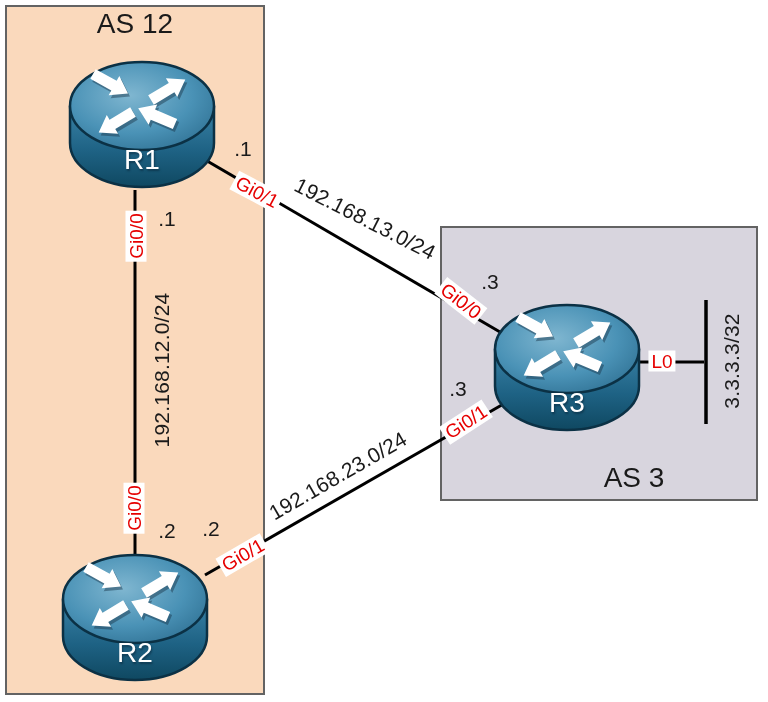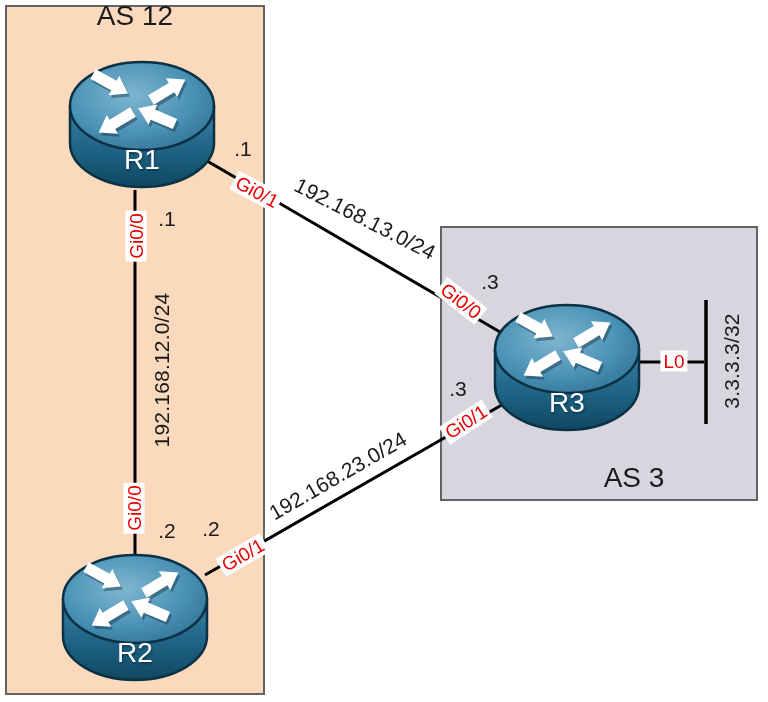--- a/index.html
+++ b/index.html
@@ -81,37 +81,37 @@
   </svg>
   <svg class="router" id="r2-router" viewBox="0 0 150 130">
     <use href="#routerIcon"></use>
     <text class="router-name" x="75" y="110" text-anchor="middle">R2</text>
   </svg>
   <svg class="router" id="r3-router" viewBox="0 0 150 130">
     <use href="#routerIcon"></use>
     <text class="router-name" x="75" y="110" text-anchor="middle">R3</text>
   </svg>
 
-  <div class="lbl as-title" style="left:135px; top:16px; transform:translate(-50%,-50%);text-align:right;">AS 12</div>
+  <div class="lbl as-title" style="left:135px; top:24px; transform:translate(-50%,-50%);text-align:right;">AS 12</div>
   <div class="lbl as-title" style="left:634px; top:478px; transform:translate(-50%,-50%);">AS 3</div>
 
   <div class="lbl if-lbl" style="left:136px; top:236px; transform:translate(-50%,-50%) rotate(-90deg);">Gi0/0</div>
   <div class="lbl ip-lbl" style="left:167px; top:219px; transform:translate(-50%,-50%);">.1</div>
   <div class="lbl net-lbl" style="left:162px; top:370px; transform:translate(-50%,-50%) rotate(-90deg);">192.168.12.0/24</div>
   <div class="lbl if-lbl" style="left:134px; top:508px; transform:translate(-50%,-50%) rotate(-90deg);">Gi0/0</div>
   <div class="lbl ip-lbl" style="left:167px; top:531px; transform:translate(-50%,-50%);">.2</div>
 
   <div class="lbl ip-lbl" style="left:243px; top:149px; transform:translate(-50%,-50%);">.1</div>
   <div class="lbl if-lbl" style="left:257px; top:192px; transform:translate(-50%,-50%) rotate(28deg);">Gi0/1</div>
   <div class="lbl net-lbl" style="left:365px; top:219px; transform:translate(-50%,-50%) rotate(27deg);">192.168.13.0/24</div>
   <div class="lbl if-lbl" style="left:461px; top:301px; transform:translate(-50%,-50%) rotate(38deg);">Gi0/0</div>
   <div class="lbl ip-lbl" style="left:490px; top:282px; transform:translate(-50%,-50%);">.3</div>
 
   <div class="lbl ip-lbl" style="left:211px; top:529px; transform:translate(-50%,-50%);">.2</div>
   <div class="lbl if-lbl" style="left:243px; top:555px; transform:translate(-50%,-50%) rotate(-30deg);">Gi0/1</div>
   <div class="lbl net-lbl" style="left:338px; top:476px; transform:translate(-50%,-50%) rotate(-30deg);">192.168.23.0/24</div>
   <div class="lbl if-lbl" style="left:466px; top:422px; transform:translate(-50%,-50%) rotate(-33deg);">Gi0/1</div>
   <div class="lbl ip-lbl" style="left:458px; top:389px; transform:translate(-50%,-50%);">.3</div>
 
-  <div class="lbl if-lbl" style="left:662px; top:361px; transform:translate(-50%,-50%);margin-left:12px;">L0</div>
+  <div class="lbl if-lbl" style="left:662px; top:361px; transform:translate(-50%,-50%);">L0</div>
   <div class="lbl net-lbl" style="left:732px; top:361px; transform:translate(-50%,-50%) rotate(-90deg);">3.3.3.3/32</div>
 
 </div>
 
 </body></html>

